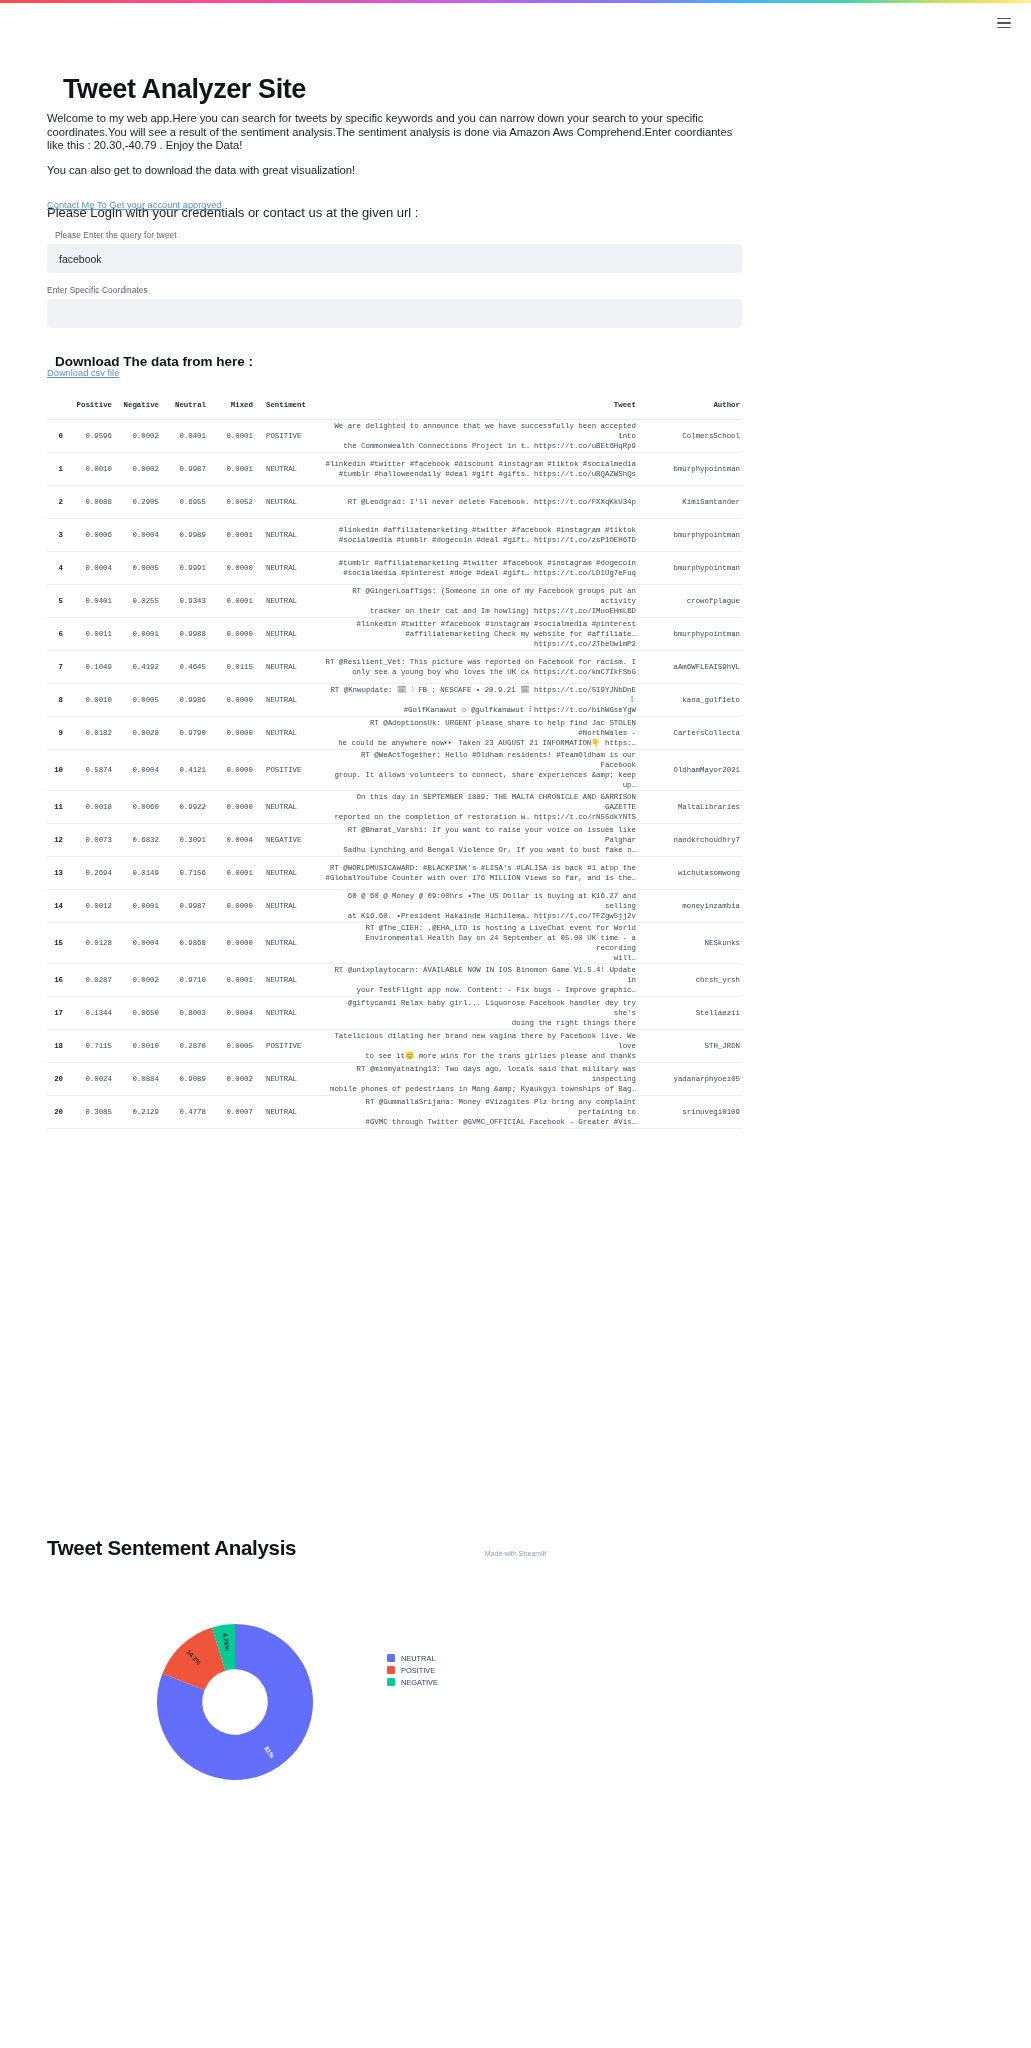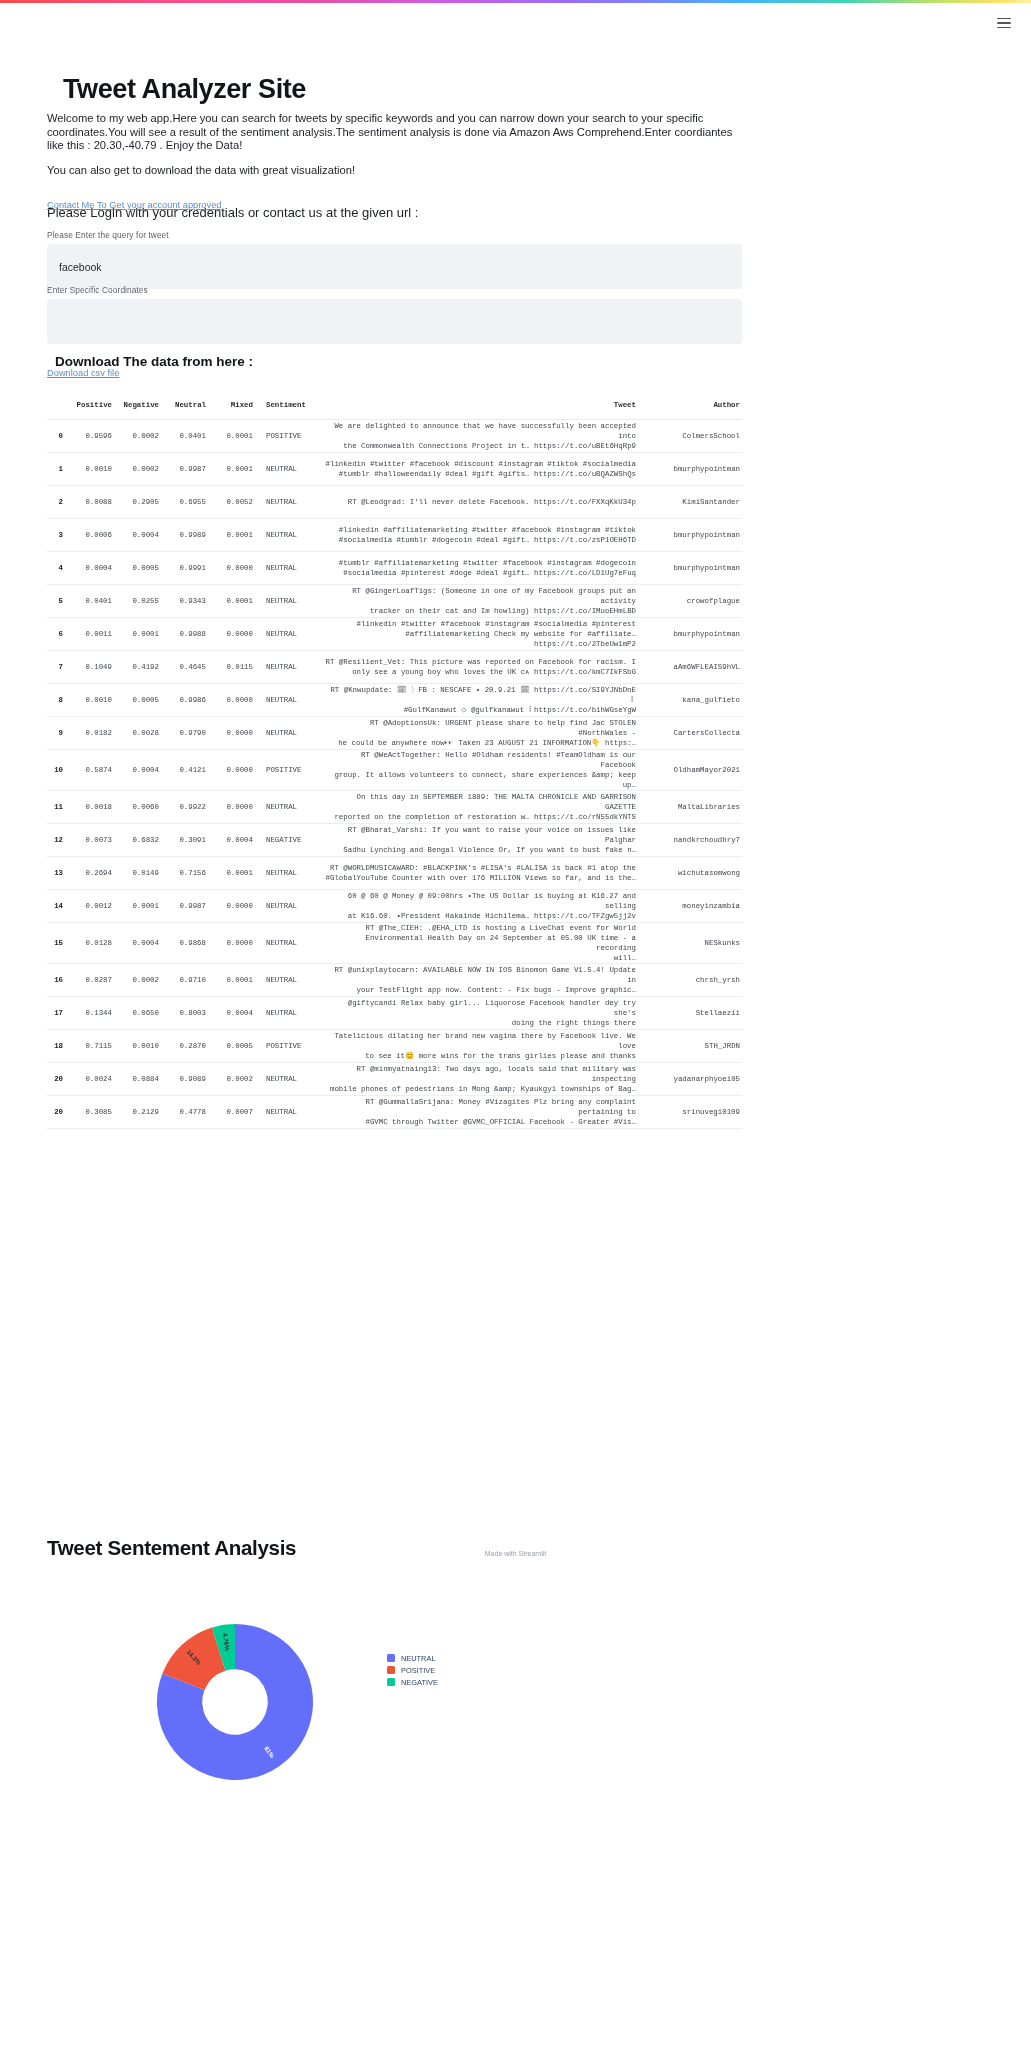--- a/index.html
+++ b/index.html
@@ -46,25 +46,25 @@
     position:absolute; left:47px;
     font-size:9.3px; color:#5b8ecb; text-decoration:underline; cursor:pointer;
   }
   a.contact-link{ top:200px; }
   a.csv-link{ top:368px; }
 
   .field-label{
     position:absolute; left:47px;
     font-size:8.3px; color:#5d6268; letter-spacing:.1px;
   }
-  .lbl-query{ top:230px; }
+  .lbl-query{ top:230px;margin-left:8px; }
   .lbl-coord{ top:285px; }
 
   .input-box{
-    position:absolute; left:47px; width:695px; height:45px;
+    position:absolute; left:47px; width:695px; height:29px;
     background:#f0f2f6; border:none; border-radius:4px;
     font-family:"Liberation Sans", sans-serif;
     font-size:10.5px; color:#25282e;
     padding:0 12px;
   }
   .in-query{ top:244px; }
   .in-coord{ top:299px; }
   .input-box::placeholder{ color:#9aa0a8; }
 
   h3.section{

